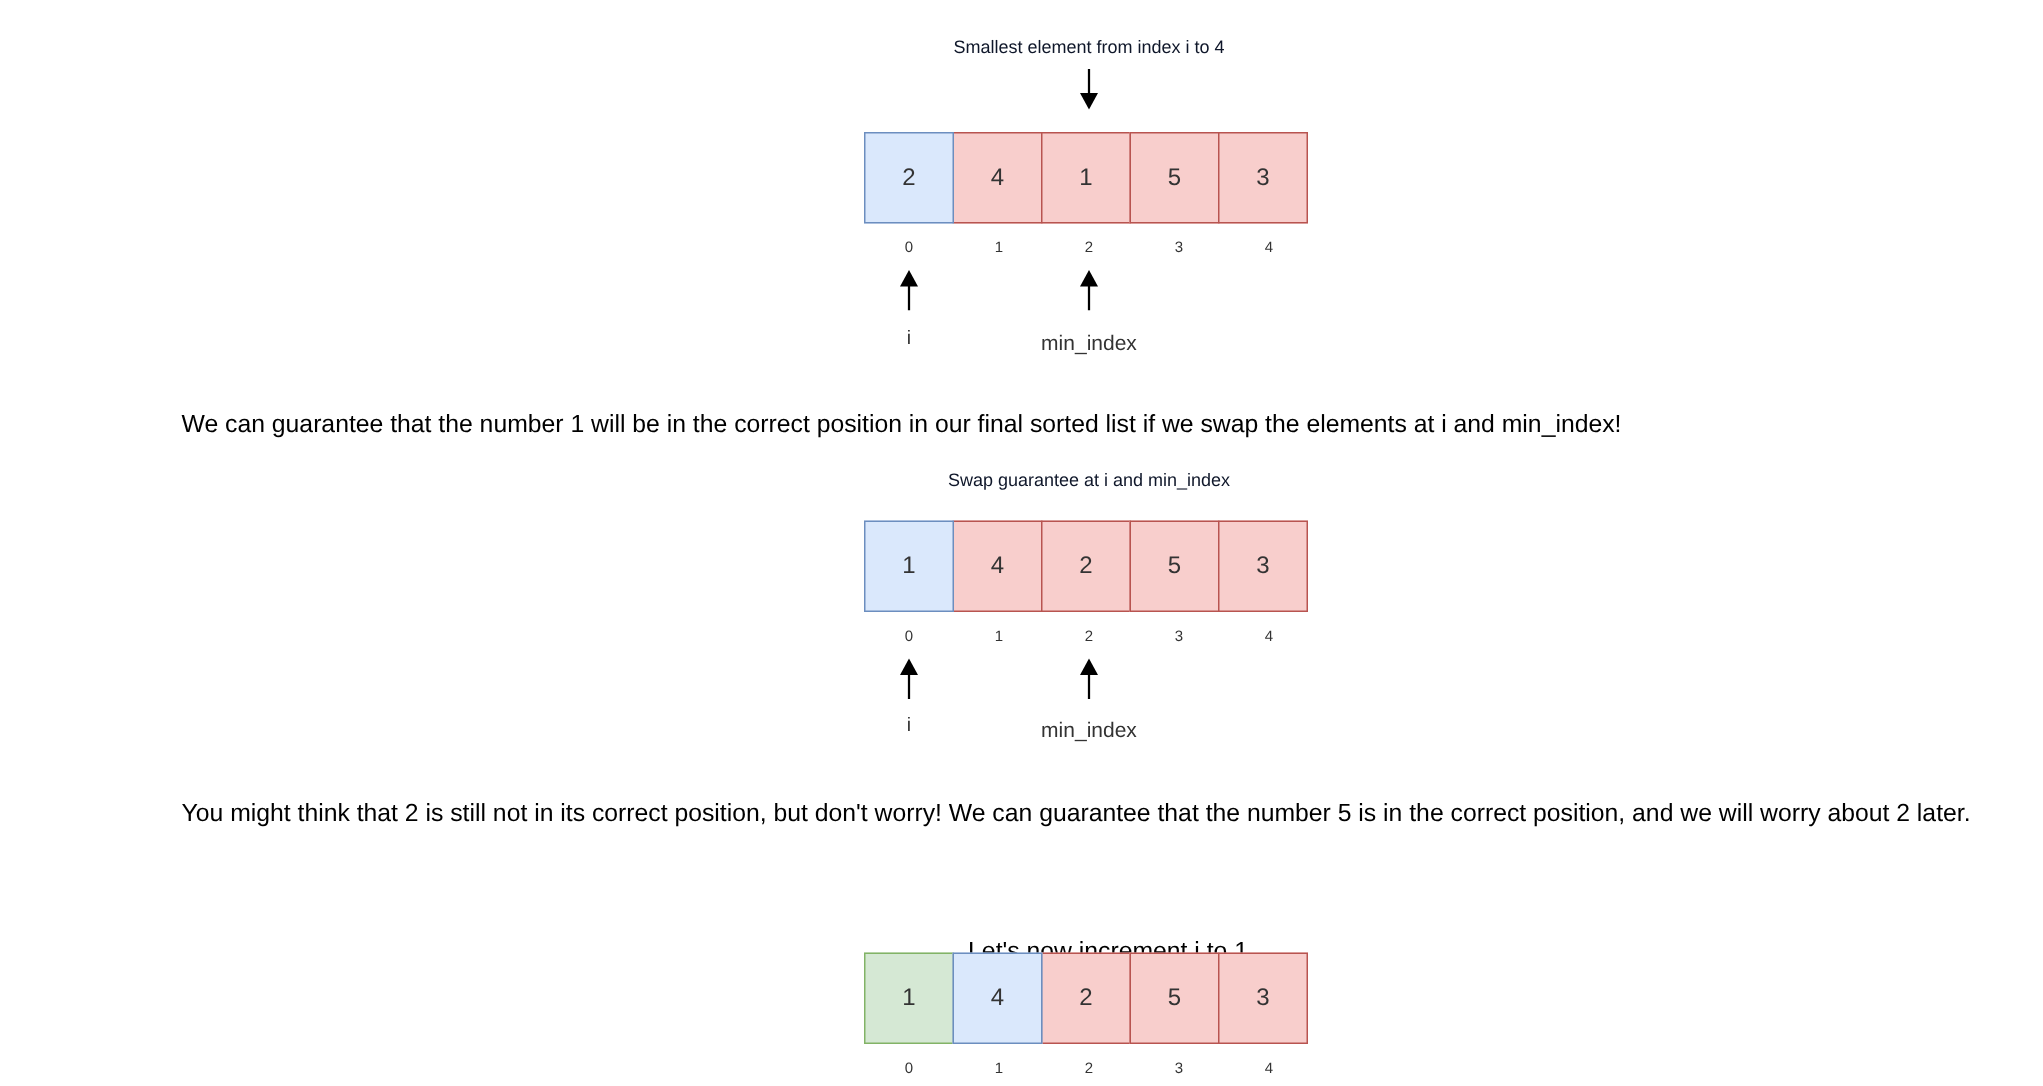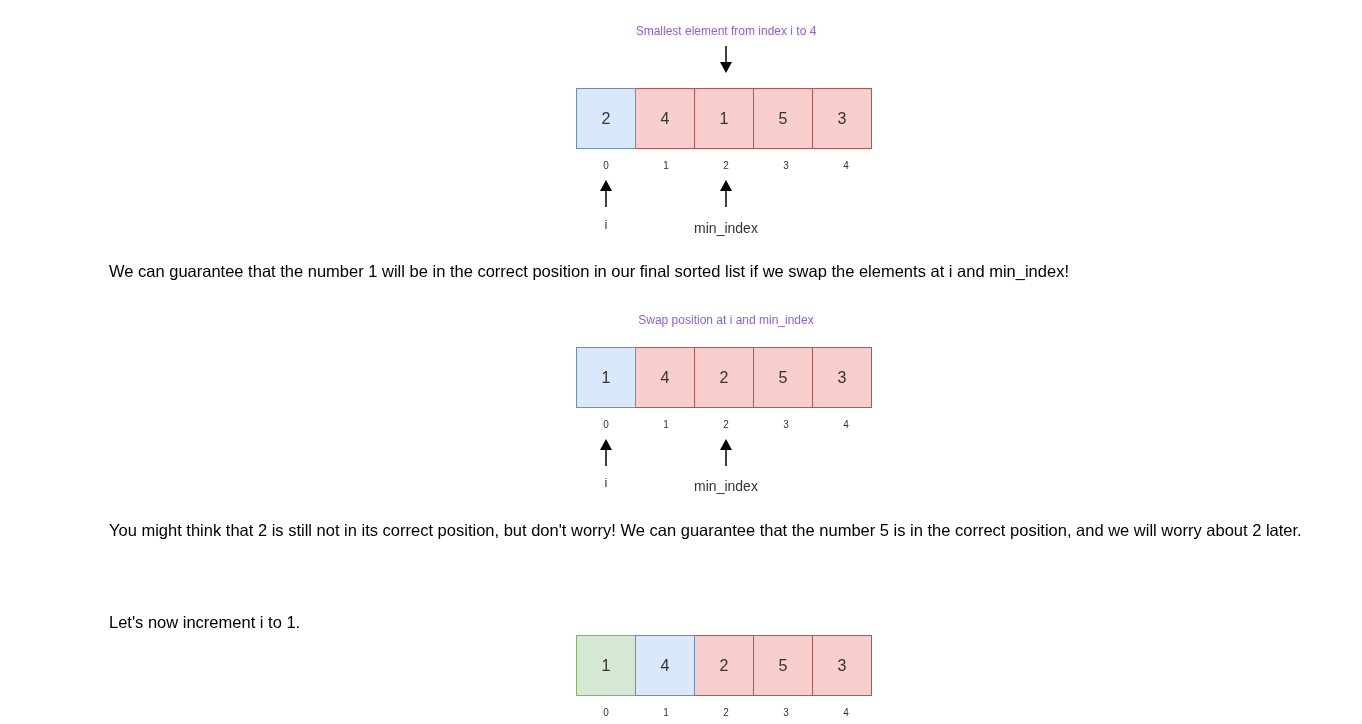--- a/index.html
+++ b/index.html
@@ -3,26 +3,26 @@
 <meta charset="utf-8">
 <style>
   html, body { margin: 0; padding: 0; background: #ffffff; }
   body {
     width: 1362px; height: 724px; position: relative; overflow: hidden;
     font-family: "Liberation Sans", sans-serif; color: #000;
   }
   .para {
     position: absolute; left: 109px; width: 1240px;
     font-size: 16.5px; line-height: 24px; color: #000;
-    margin: 0;
+    margin: 12px;
   }
   .diagram { position: absolute; left: 576px; width: 301px; }
   .caption {
     position: absolute; width: 400px; left: -50px; text-align: center;
-    font-size: 12px; color: #8b5cf6;
+    font-size: 12px; color: #0f172a;
   }
   .row { position: absolute; left: 0; display: flex; }
   .cell {
     width: 60px; height: 61px; box-sizing: border-box;
     display: flex; align-items: center; justify-content: center;
     font-size: 16px; color: #333;
     border: 1px solid #b85450; background: #f8cecc;
     margin-left: -1px;
   }
   .cell:first-child { margin-left: 0; }
@@ -76,21 +76,21 @@
     <line x1="8" y1="8" x2="8" y2="28" stroke="#000" stroke-width="1.5"></line>
     <polygon points="2,12 14,12 8,1" fill="#000"></polygon>
   </svg>
   <div class="pointer-label" style="left:-10px; top:217px; font-size:13px;">i</div>
   <div class="pointer-label" style="left:110px; top:220px;">min_index</div>
 </div>
 
 <p class="para" style="top:259px;">We can guarantee that the number 1 will be in the correct position in our final sorted list if we swap the elements at i and min_index!</p>
 
 <div class="diagram" style="top:0;">
-  <div class="caption" style="top:313px;">Swap position at i and min_index</div>
+  <div class="caption" style="top:313px;">Swap guarantee at i and min_index</div>
   <div class="row" style="top:347px;">
     <div class="cell blue">
         <span>1</span>
       </div>
     <div class="cell">
         <span>4</span>
       </div>
     <div class="cell">
         <span>2</span>
       </div>
@@ -115,21 +115,21 @@
   <svg class="arrow-up" style="left:142px; top:438px;" viewBox="0 0 16 28">
     <line x1="8" y1="8" x2="8" y2="28" stroke="#000" stroke-width="1.5"></line>
     <polygon points="2,12 14,12 8,1" fill="#000"></polygon>
   </svg>
   <div class="pointer-label" style="left:-10px; top:475px; font-size:13px;">i</div>
   <div class="pointer-label" style="left:110px; top:478px;">min_index</div>
 </div>
 
 <p class="para" style="top:518px;">You might think that 2 is still not in its correct position, but don't worry! We can guarantee that the number 5 is in the correct position, and we will worry about 2 later.</p>
 
-<p class="para" style="top:610px;">Let's now increment i to 1.</p>
+<p class="para" style="top:610px;text-align:center;">Let's now increment i to 1.</p>
 
 <div class="diagram" style="top:0;">
   <div class="row" style="top:635px;">
     <div class="cell green">
         <span>1</span>
       </div>
     <div class="cell blue">
         <span>4</span>
       </div>
     <div class="cell">

